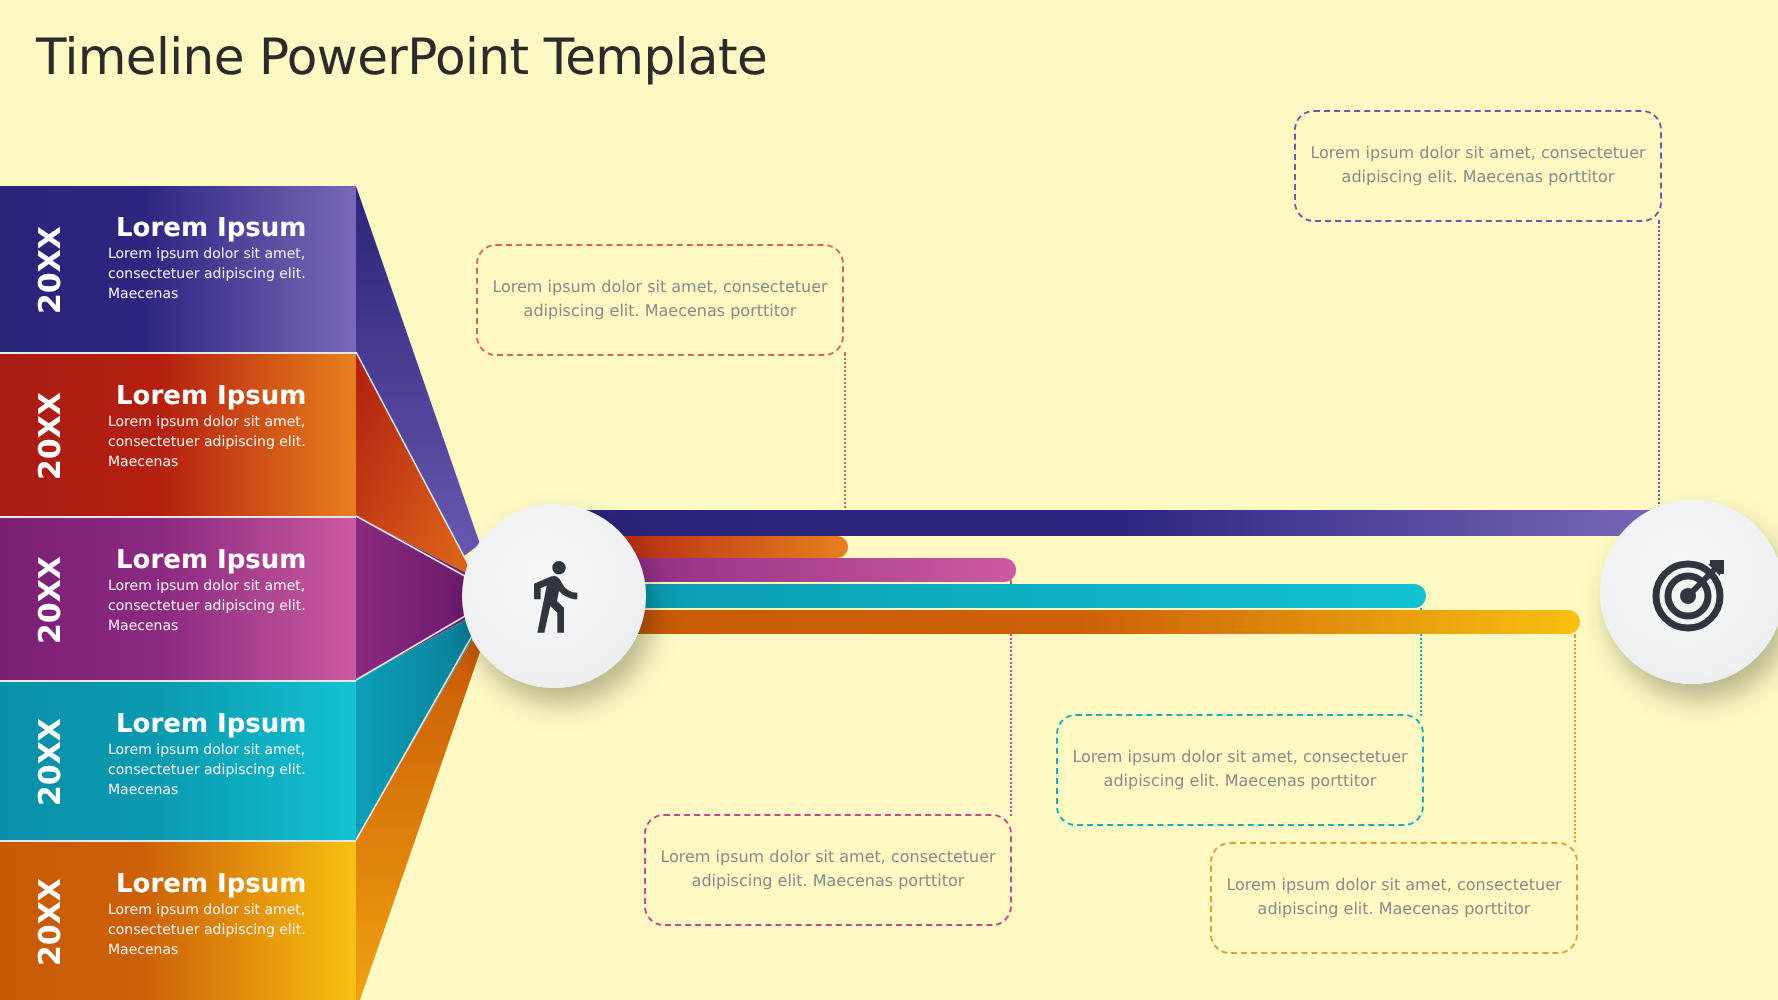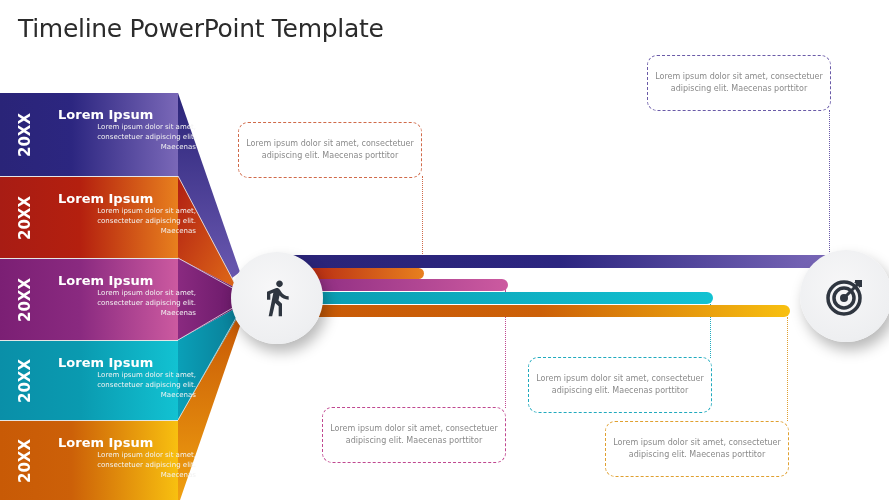--- a/index.html
+++ b/index.html
@@ -1,24 +1,24 @@
 <!DOCTYPE html>
 <html><head>
 <meta charset="utf-8">
 <style>
   * { margin: 0; padding: 0; box-sizing: border-box; }
   html, body { width: 889px; height: 500px; overflow: hidden; }
   body { background: #dcdcdc; font-family: "Liberation Sans", sans-serif; position: relative; }
-  .slide { position: absolute; left: 0; top: 0; width: 889px; height: 500px; background: #ffffff; overflow: hidden; }
+  .slide { position: absolute; left: 0; top: 0; width: 889px; height: 500px; background: #fef9c3; overflow: hidden; }
   .title { position: absolute; left: 18px; top: 14px; font-size: 25px; color: #2b2b2b; font-family: "DejaVu Sans", sans-serif; font-weight: normal; letter-spacing: -0.3px; }
   .band { position: absolute; left: 0; width: 178px; }
   .band .year { position: absolute; left: 10px; top: 0; bottom: 0; width: 30px; display: flex; align-items: center; justify-content: center; }
   .band .year span { transform: rotate(-90deg); white-space: nowrap; color: #fff; font-weight: bold; font-size: 15px; font-family: "DejaVu Sans", sans-serif; }
   .band .head { position: absolute; left: 58px; top: 14px; color: #fff; font-weight: bold; font-size: 13px; font-family: "DejaVu Sans", sans-serif; }
-  .band .desc { position: absolute; left: 66px; top: 29px; width: 130px; color: #f2f2f2; font-size: 7px; line-height: 10px; font-family: "DejaVu Sans", sans-serif; text-align: right; }
+  .band .desc { position: absolute; left: 54px; top: 29px; width: 130px; color: #f2f2f2; font-size: 7px; line-height: 10px; font-family: "DejaVu Sans", sans-serif; }
   svg.funnel { position: absolute; left: 0; top: 0; }
   .callout { position: absolute; border: 1.5px dashed; border-radius: 10px; display: flex; align-items: center; justify-content: center; text-align: center; color: #8a8a8a; font-size: 8px; line-height: 12px; font-family: "DejaVu Sans", sans-serif; padding: 4px; }
   .vline { position: absolute; width: 0; border-left: 1px dotted; }
   .bar { position: absolute; height: 12px; border-radius: 0 6px 6px 0; }
   .node { position: absolute; width: 92px; height: 92px; border-radius: 50%; background: radial-gradient(circle at 45% 40%, #f7f7f8 0%, #eeeff1 70%, #e4e5e8 100%); box-shadow: 4px 8px 14px rgba(0,0,0,0.28); display: flex; align-items: center; justify-content: center; }
 </style>
 </head>
 <body>
 
 <div class="slide">

